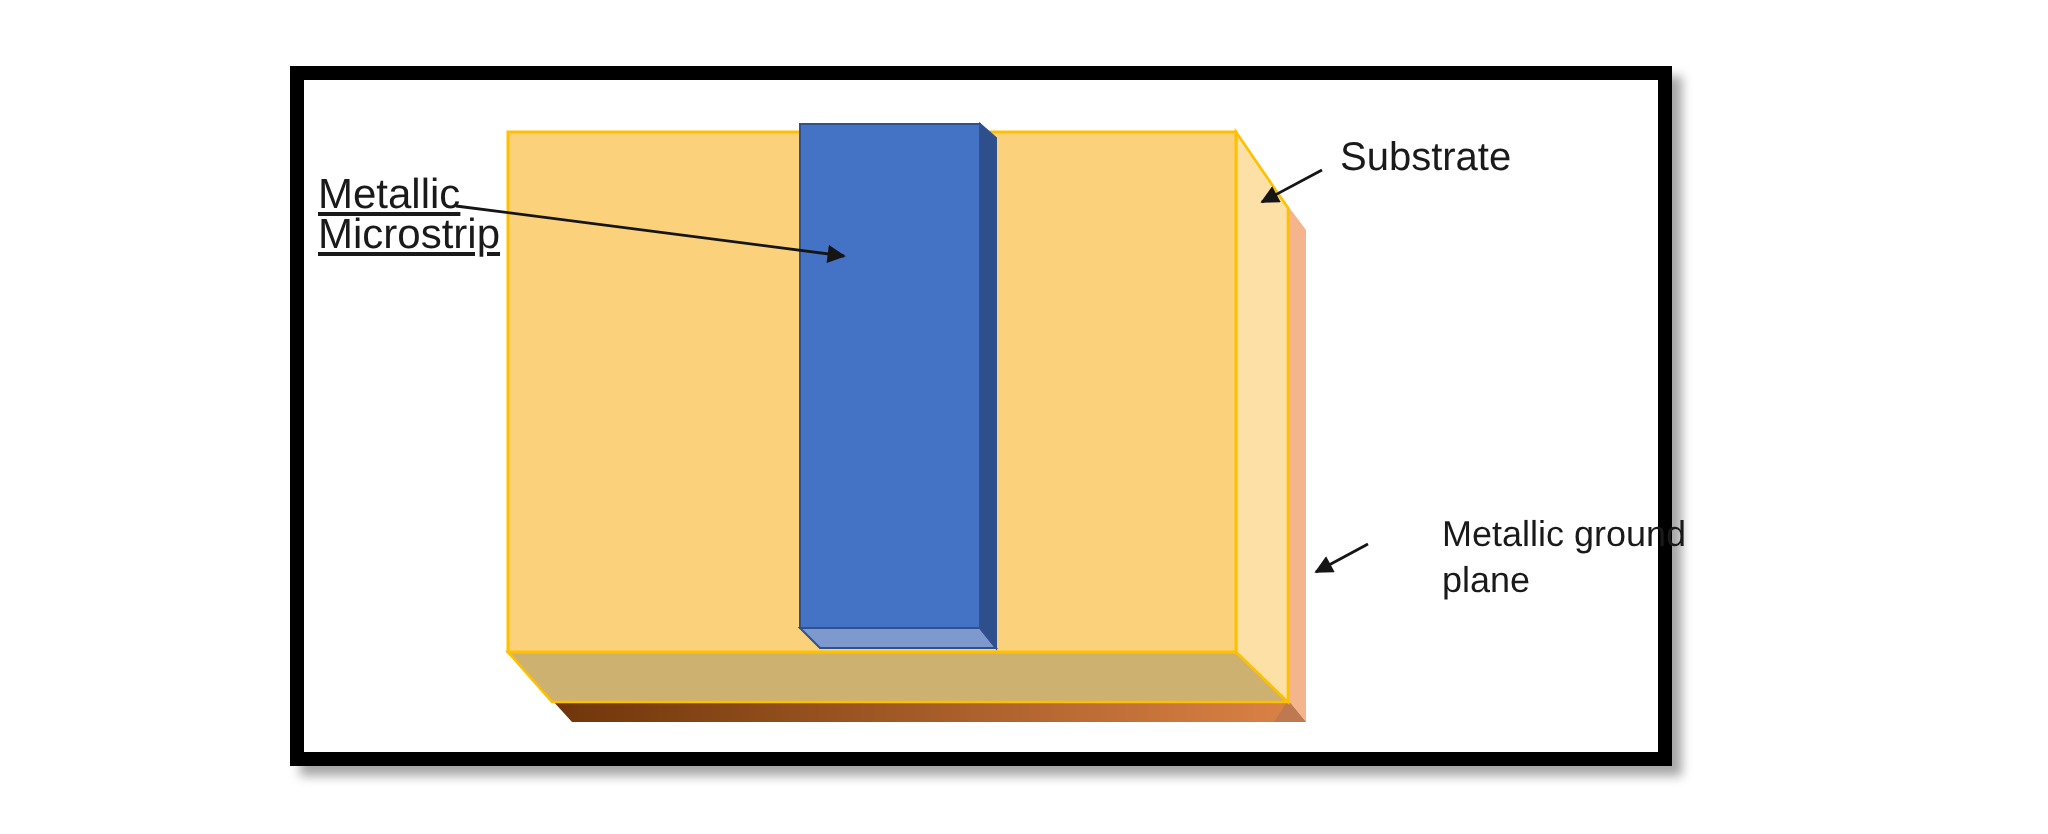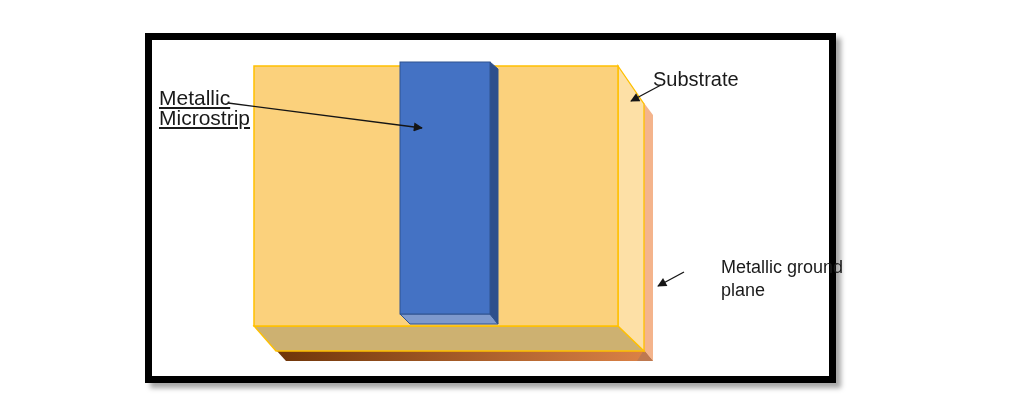--- a/index.html
+++ b/index.html
@@ -43,21 +43,21 @@
     white-space: pre-line;
   }
   .lbl-microstrip {
     left: 159px;
     top: 88px;
     font-size: 21px;
     line-height: 20px;
     text-decoration: underline;
   }
   .lbl-substrate {
-    left: 653px;
+    left: 670px;
     top: 67px;
     font-size: 20px;
     line-height: 24px;
   }
   .lbl-ground {
     left: 691px;
     top: 256px;
     font-size: 18px;
     line-height: 23px;
     margin-left: 30px;

